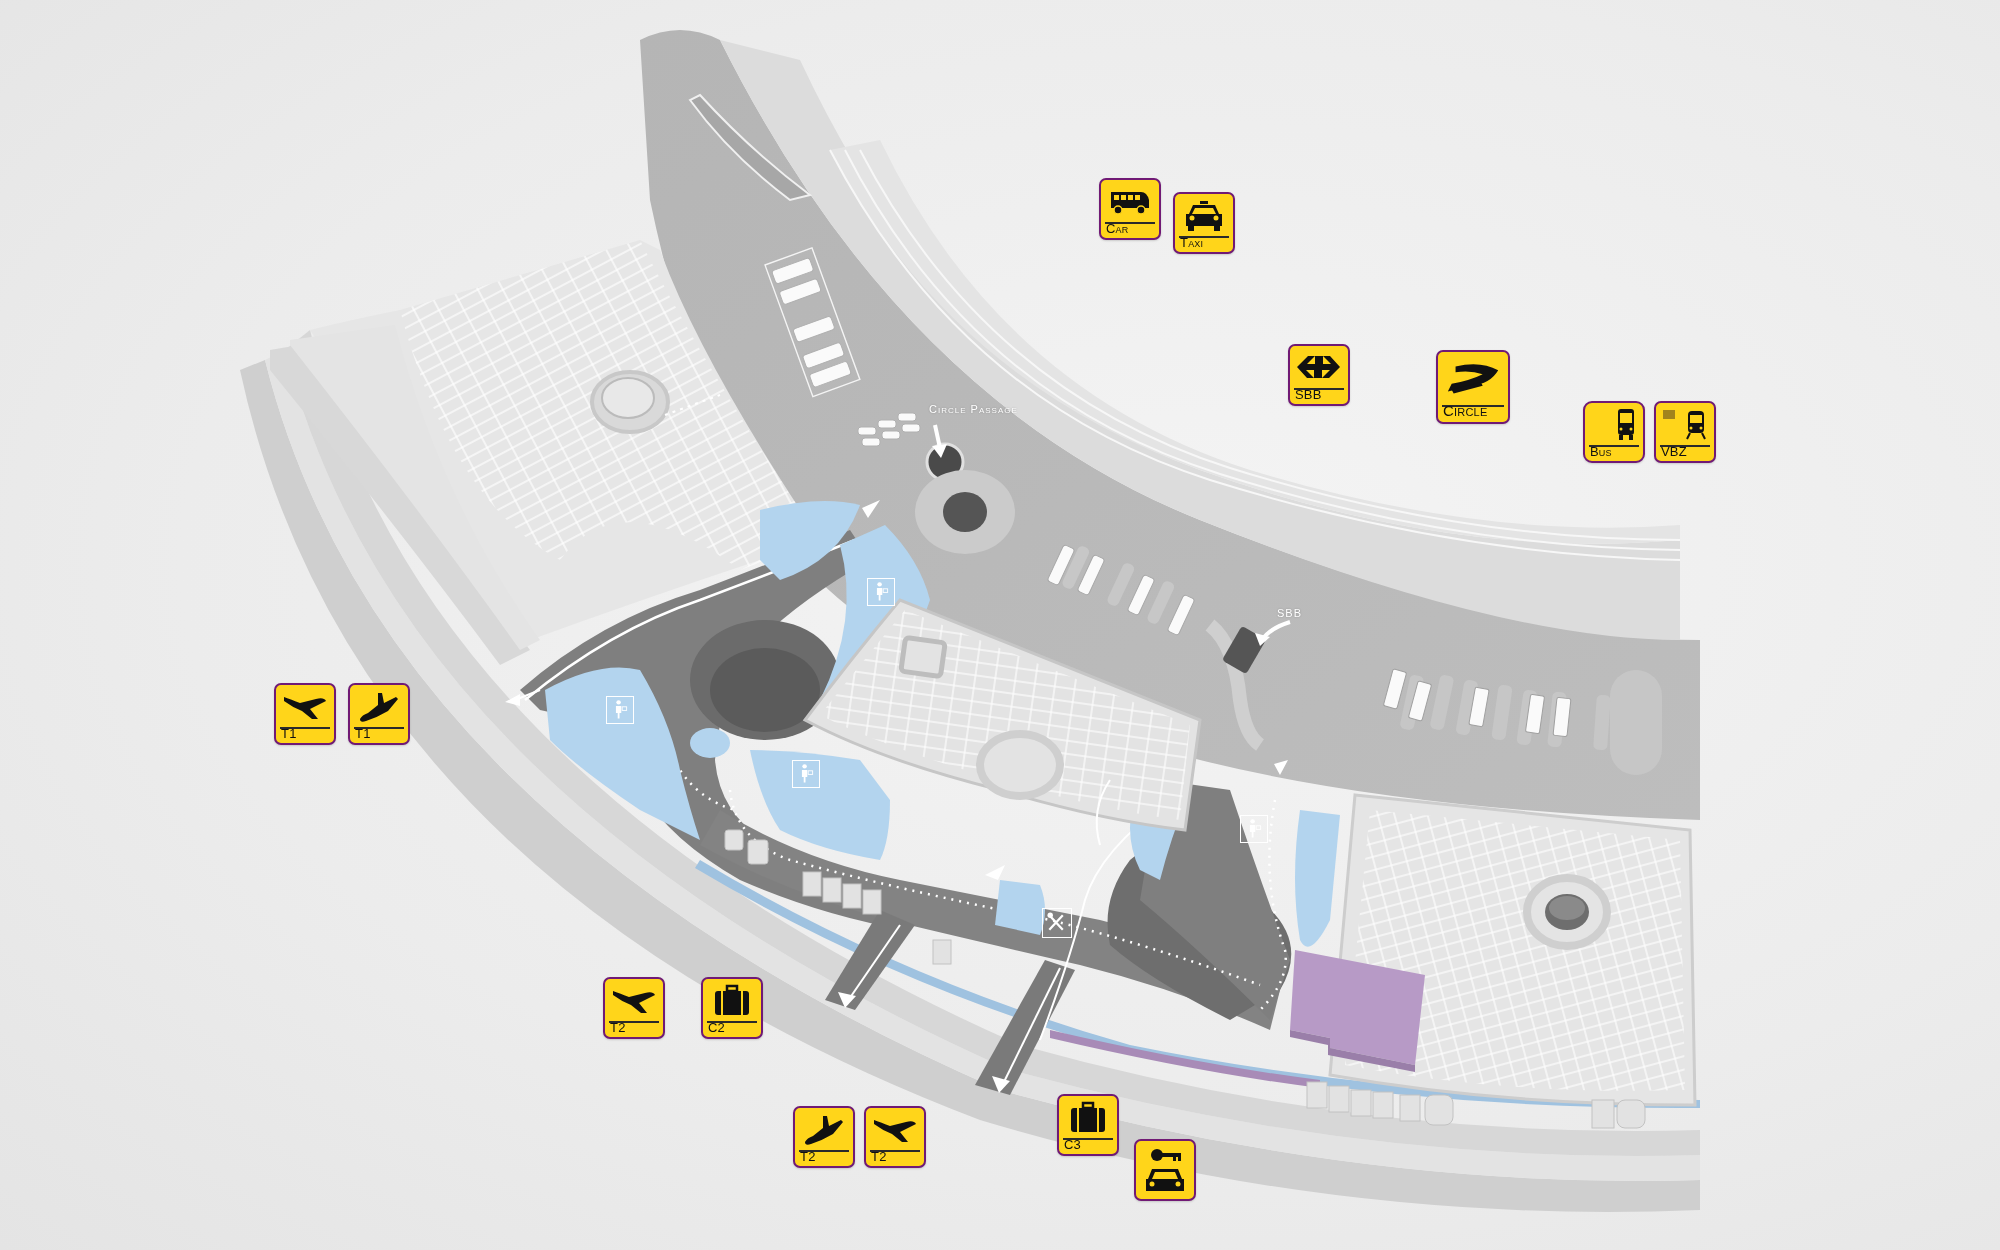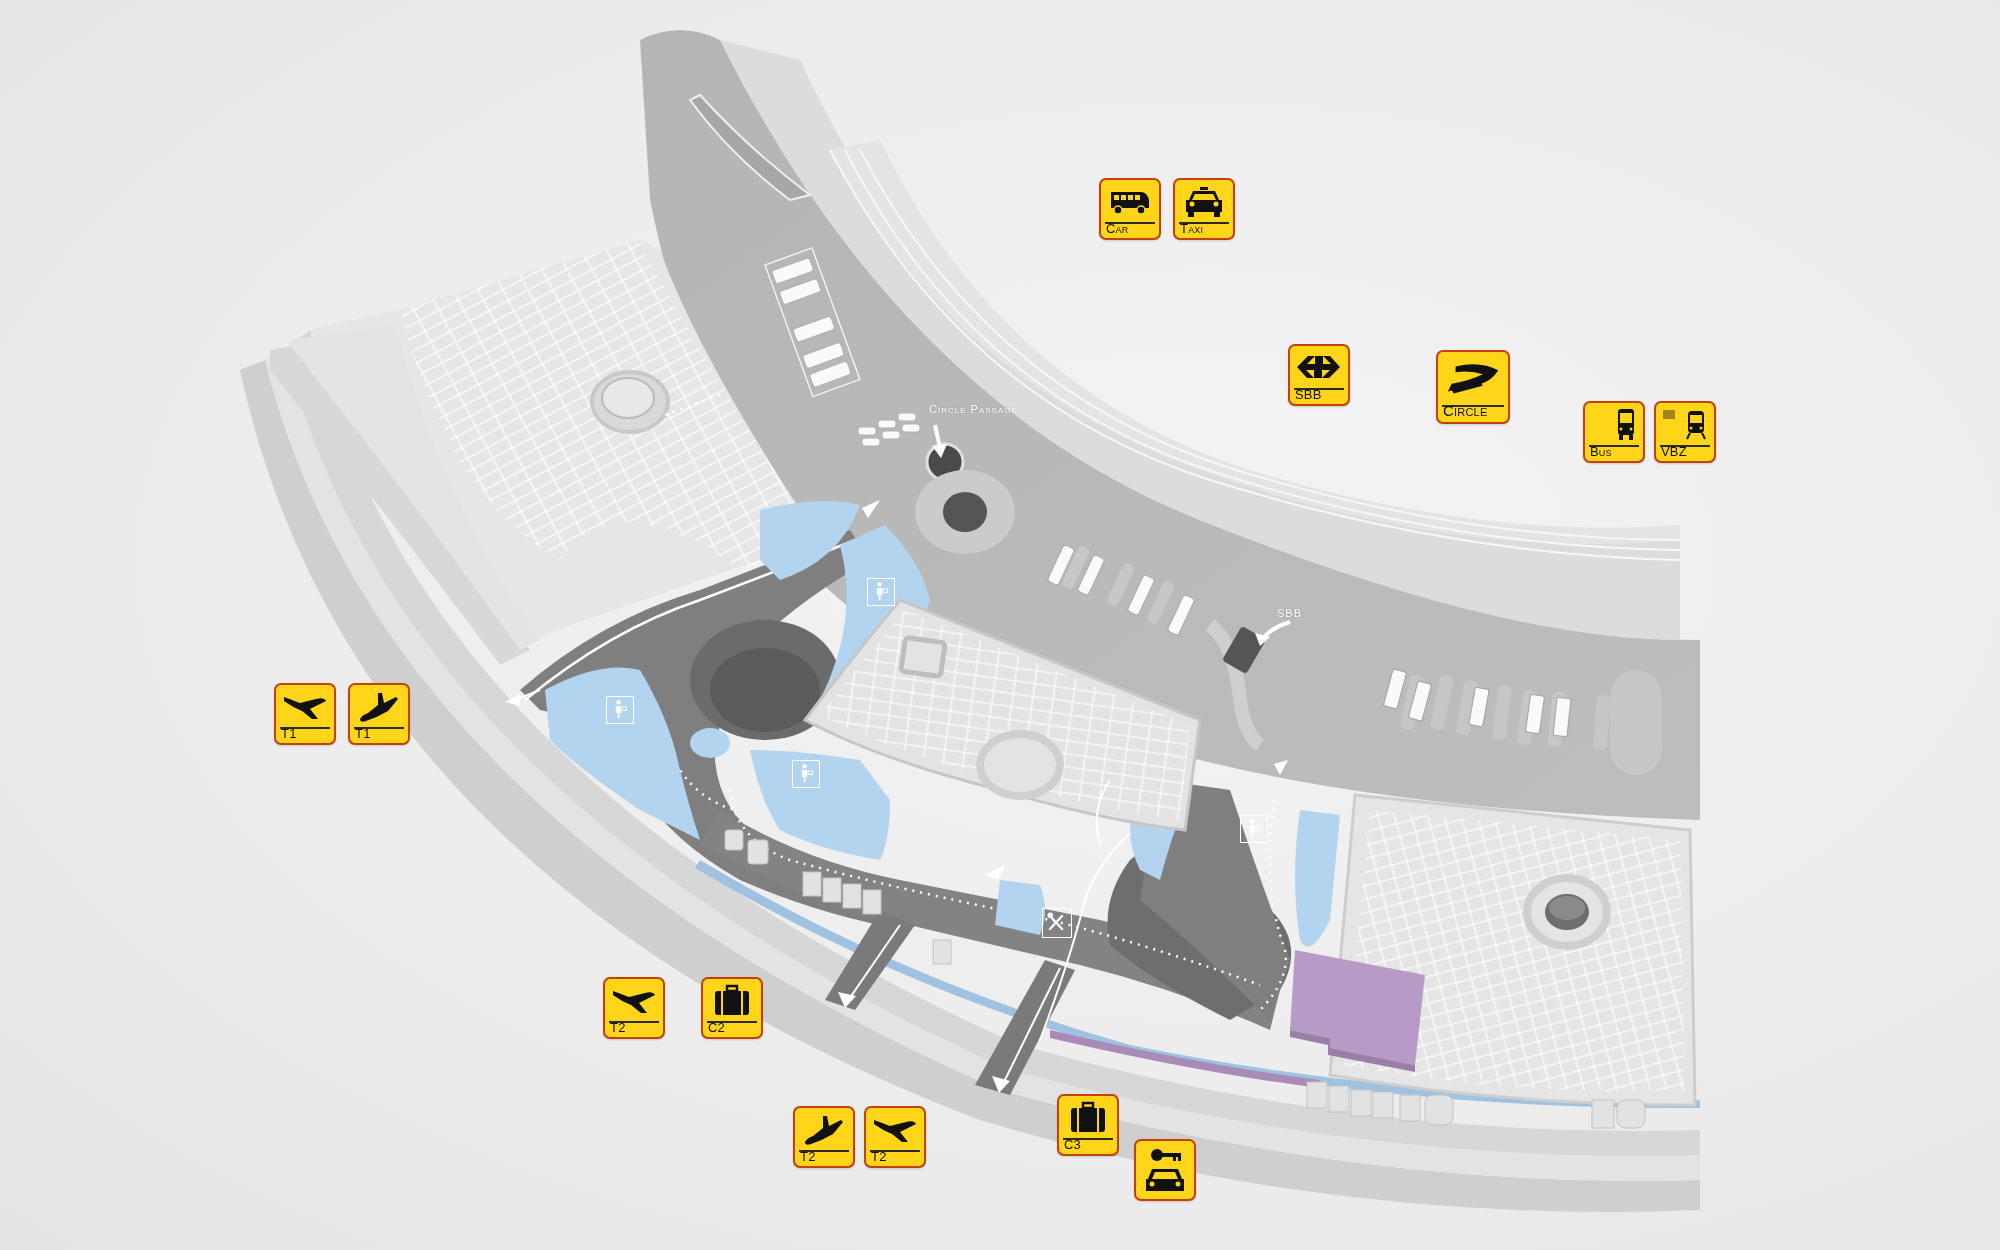--- a/index.html
+++ b/index.html
@@ -4,21 +4,21 @@
 <style>
   html, body { margin:0; padding:0; }
   body {
     width:2000px; height:1250px; overflow:hidden; position:relative;
     background: radial-gradient(ellipse at 60% 45%, #f4f4f4 0%, #ececec 60%, #e4e4e4 100%);
     font-family: "Liberation Sans", sans-serif;
   }
   #map { position:absolute; left:0; top:0; width:2000px; height:1250px; }
   .sign {
     position:absolute; width:62px; height:62px;
-    background:#ffd51a; border:2px solid #c2410c; border-radius:7px;
+    background:#ffd51a; border:2px solid #701a75; border-radius:7px;
     box-sizing:border-box; cursor:pointer;
     box-shadow: 0 1px 2px rgba(0,0,0,0.15);
   }
   .sign.big { width:74px; height:74px; }
   .sign .glyph { position:absolute; left:4px; right:4px; top:4px; height:34px; }
   .sign.big .glyph { height:44px; }
   .sign .rule { position:absolute; left:4px; right:4px; top:42px; height:1.5px; background:#2a2a2a; }
   .sign.big .rule { top:53px; }
   .sign .label {
     position:absolute; left:5px; bottom:2px;
@@ -281,21 +281,21 @@
         <rect x="23" y="11" width="5" height="5" fill="#ffd51a"></rect>
         <rect x="30" y="11" width="5" height="5" fill="#ffd51a"></rect>
         <circle cx="13" cy="26" r="4" fill="#111" stroke="#ffd51a" stroke-width="1.5"></circle>
         <circle cx="36" cy="26" r="4" fill="#111" stroke="#ffd51a" stroke-width="1.5"></circle>
       </svg>
   </div>
   <div class="rule"></div>
   <div class="label">Car</div>
 </div>
 
-<div class="sign" style="left:1173px;top:178px;">
+<div class="sign" style="left:1173px;top:192px;">
   <div class="glyph">
     <svg viewBox="0 0 50 34">
         <rect x="21" y="3" width="8" height="3" fill="#111"></rect>
         <path d="M14 7 h22 l4 9 h3 v12 h-36 v-12 h3 z" fill="#111"></path>
         <path d="M16 10 h18 l3 6 h-24 z" fill="#ffd51a"></path>
         <circle cx="13" cy="20" r="2.5" fill="#ffd51a"></circle>
         <circle cx="37" cy="20" r="2.5" fill="#ffd51a"></circle>
         <rect x="9" y="28" width="6" height="5" fill="#111"></rect>
         <rect x="35" y="28" width="6" height="5" fill="#111"></rect>
       </svg>
@@ -318,21 +318,21 @@
   <div class="glyph">
     <svg viewBox="0 0 64 44">
         <path d="M14 10 Q40 4 58 14 Q50 28 30 30 Q14 34 6 36 L10 28 Q30 24 42 18 Q30 14 14 16 Z" fill="#111"></path>
         <path d="M10 34 L40 26 L42 30 L12 38 Z" fill="#111"></path>
       </svg>
   </div>
   <div class="rule"></div>
   <div class="label">Circle</div>
 </div>
 
-<div class="sign" style="left:1583px;top:401px;">
+<div class="sign" style="left:1583px;top:401px;border-radius:9px;">
   <div class="glyph">
     <svg viewBox="0 0 50 34">
         <rect x="29" y="2" width="16" height="26" rx="3" fill="#111"></rect>
         <rect x="31" y="6" width="12" height="10" fill="#ffd51a"></rect>
         <circle cx="32" cy="22" r="1.5" fill="#ffd51a"></circle>
         <circle cx="42" cy="22" r="1.5" fill="#ffd51a"></circle>
         <rect x="30" y="28" width="4" height="5" fill="#111"></rect>
         <rect x="40" y="28" width="4" height="5" fill="#111"></rect>
       </svg>
   </div>

